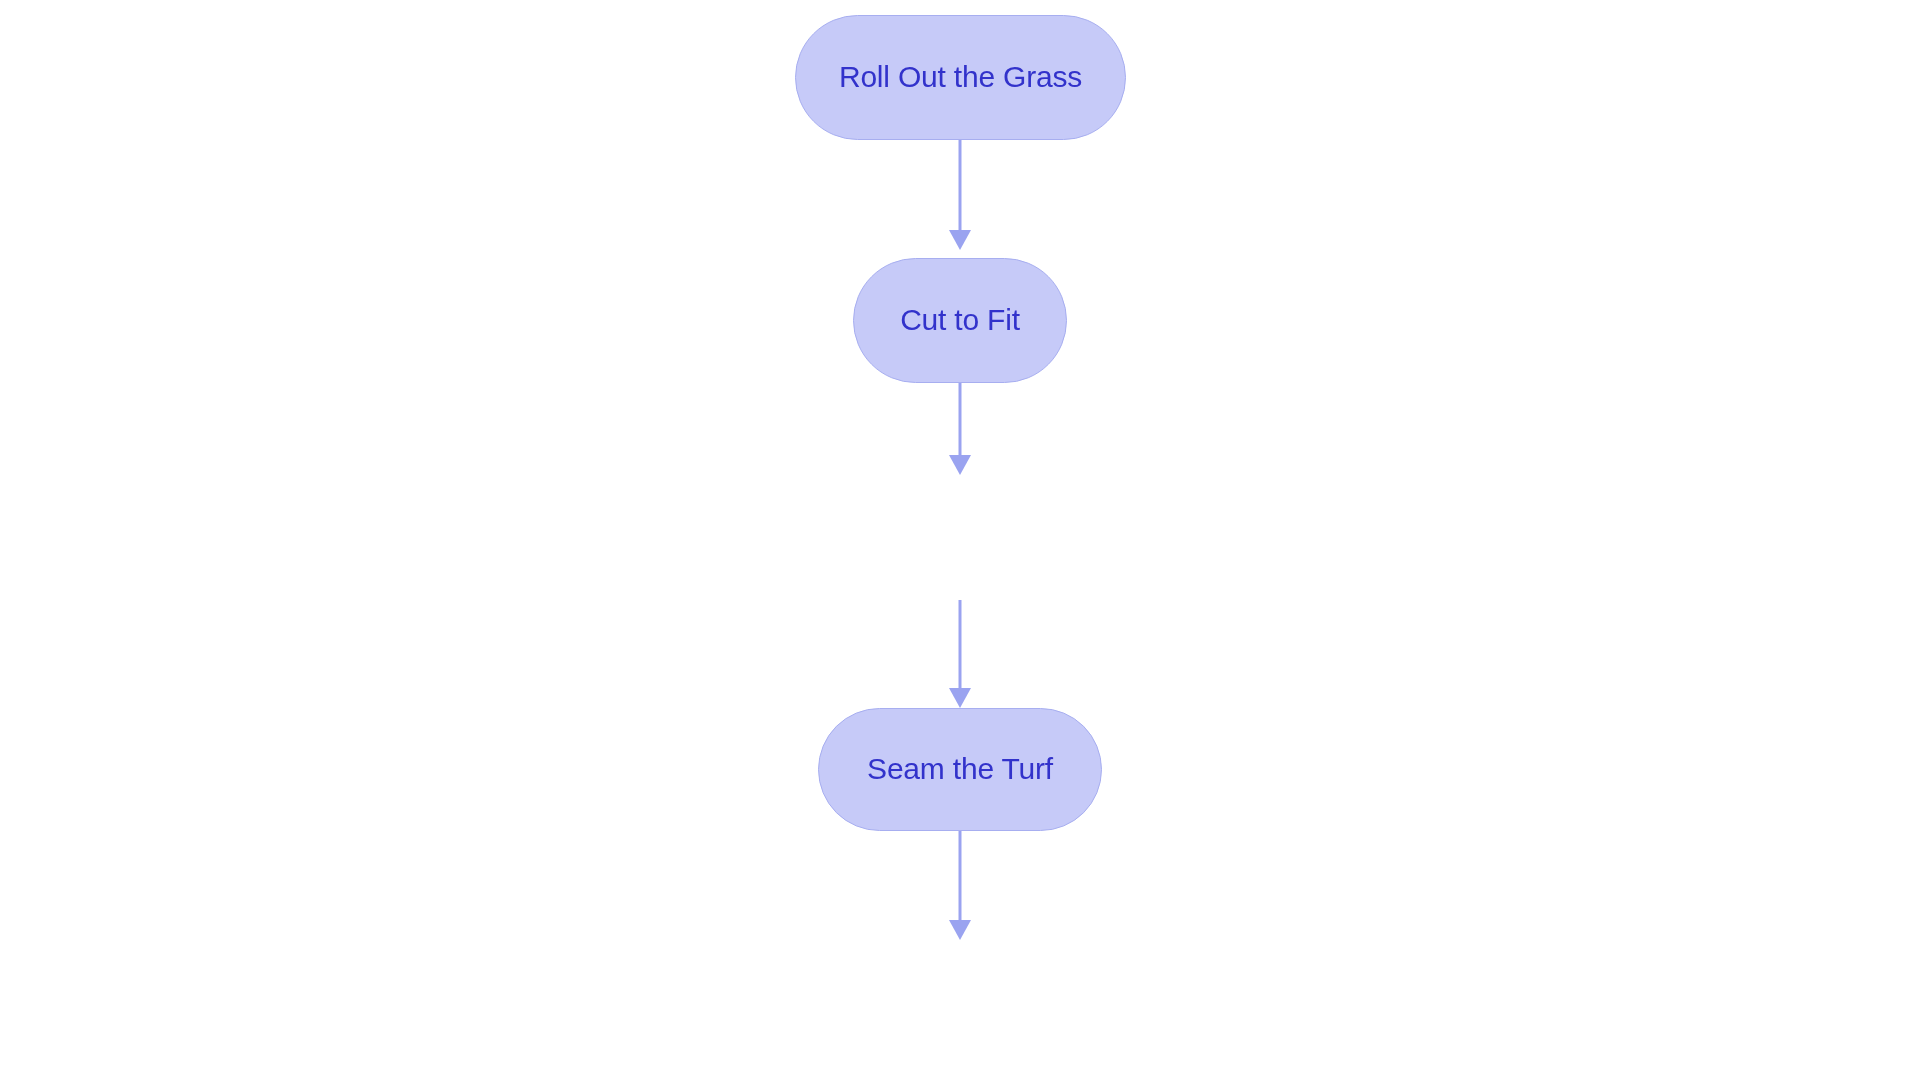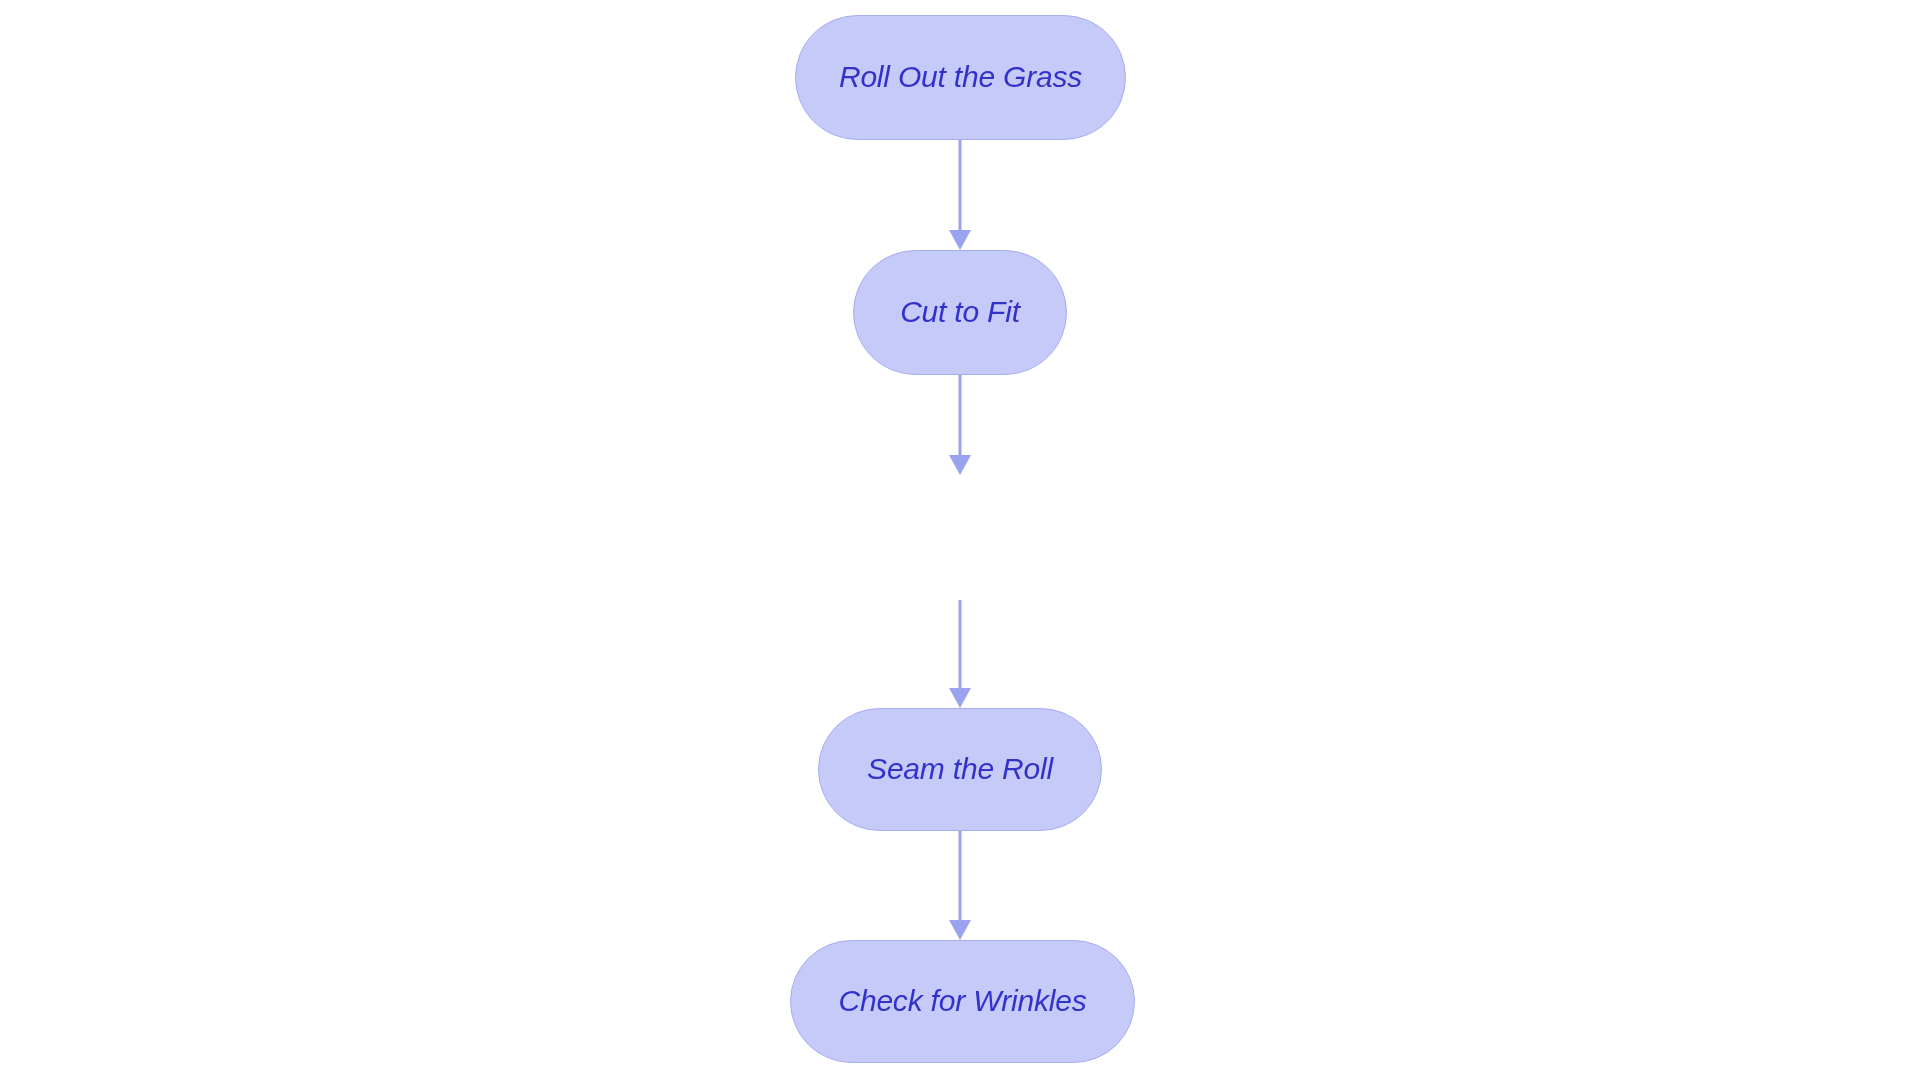--- a/index.html
+++ b/index.html
@@ -12,21 +12,20 @@
     width: 1920px;
     height: 1083px;
     font-family: "Liberation Sans", sans-serif;
     overflow: hidden;
   }
   #flow-canvas {
     position: relative;
     width: 1920px;
     height: 1083px;
     background: #ffffff;
-    font-style: italic;
   }
   .flow-node {
     position: absolute;
     display: flex;
     align-items: center;
     justify-content: center;
     box-sizing: border-box;
     background: #c6caf8;
     border: 1.6px solid #a7aef0;
     border-radius: 999px;
@@ -79,26 +78,23 @@
 
   <svg class="flow-edge" id="edge-3" style="left:930px; top:831px; width:60px; height:109px;" viewBox="0 0 60 109">
     <line class="flow-edge-line" x1="30" y1="0" x2="30" y2="91"></line>
     <polygon class="flow-edge-head" points="19,89 41,89 30,109"></polygon>
   </svg>
 
   <div class="flow-node" style="left:795px; top:15px; width:331px; height:125px;">
     <span class="flow-node-label">Roll Out the Grass</span>
   </div>
 
-  <div class="flow-node" style="left:853px; top:250px; width:214px; height:125px;">
+  <div class="flow-node" style="left:853px; top:258px; width:214px; height:125px;">
     <span class="flow-node-label">Cut to Fit</span>
   </div>
 
 
   <div class="flow-node" style="left:818px; top:708px; width:284px; height:123px;">
-    <span class="flow-node-label">Seam the Roll</span>
+    <span class="flow-node-label">Seam the Turf</span>
   </div>
 
-  <div class="flow-node" style="left:790px; top:940px; width:345px; height:123px;">
-    <span class="flow-node-label">Check for Wrinkles</span>
-  </div>
 
 </div>
 
 </body></html>

